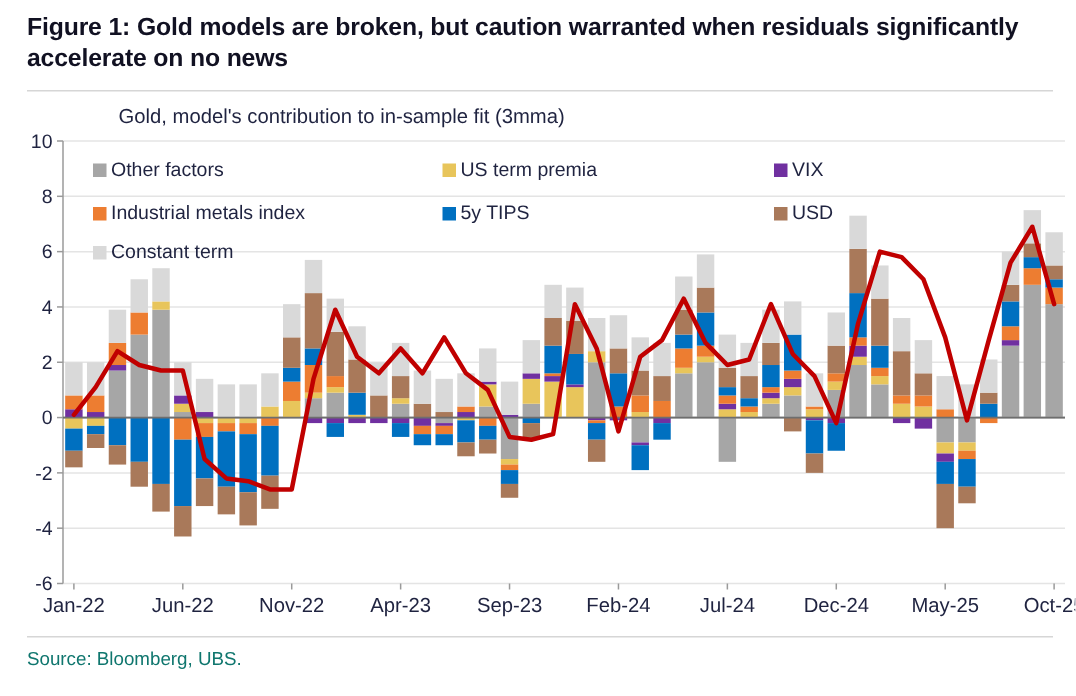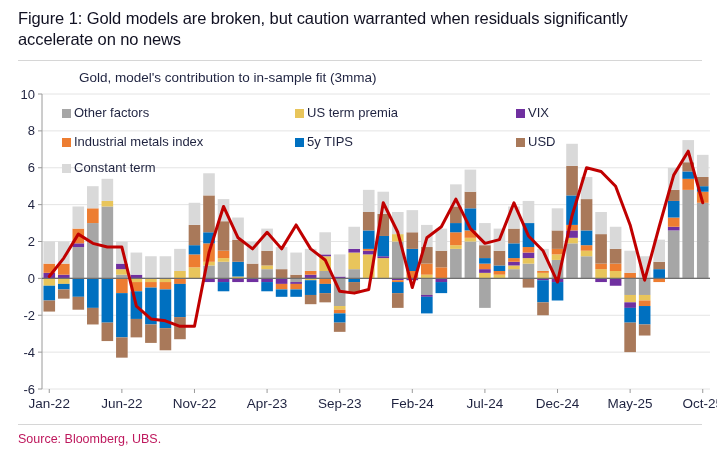--- a/index.html
+++ b/index.html
@@ -3,36 +3,36 @@
 <meta charset="utf-8">
 <style>
   html,body{margin:0;padding:0;}
   body{
     width:717px;height:464px;background:#ffffff;
     font-family:"Liberation Sans", sans-serif;
     color:#1a1a2e;overflow:hidden;position:relative;
   }
   #fig-title{
     position:absolute;left:18px;top:8px;width:684px;
-    font-size:16.5px;font-weight:normal;line-height:1.28;
+    font-size:16.5px;font-weight:bold;line-height:1.28;
     color:#111122;letter-spacing:-0.1px;
   }
   #title-rule{
     position:absolute;left:18px;top:60px;width:684px;height:1px;background:#d6d6d6;
   }
   #chart-subtitle{
     position:absolute;left:40px;top:70px;font-size:13.5px;color:#1f2340;margin-left:39px;
   }
   #plot-wrap{position:absolute;left:0;top:0;width:717px;height:464px;}
   svg{display:block;}
   .tick-label{font-family:"Liberation Sans",sans-serif;font-size:13px;fill:#1f2340;}
   .xtick-label{font-family:"Liberation Sans",sans-serif;font-size:13.5px;fill:#1f2340;}
   .legend-label{font-family:"Liberation Sans",sans-serif;font-size:13px;fill:#1f2340;}
   #src-rule{position:absolute;left:18px;top:424px;width:684px;height:1px;background:#d6d6d6;}
-  #source-note{position:absolute;left:18px;top:432px;font-size:12.5px;color:#be185d;text-align:right;}
+  #source-note{position:absolute;left:18px;top:432px;font-size:12.5px;color:#0f766e;text-align:right;}
 </style>
 </head>
 <body>
 
 <div id="fig-title">Figure 1: Gold models are broken, but caution warranted when residuals significantly accelerate on no news</div>
 <div id="title-rule"></div>
 
 <div id="chart-subtitle">Gold, model's contribution to in-sample fit (3mma)</div>
 
 <div id="plot-wrap">

